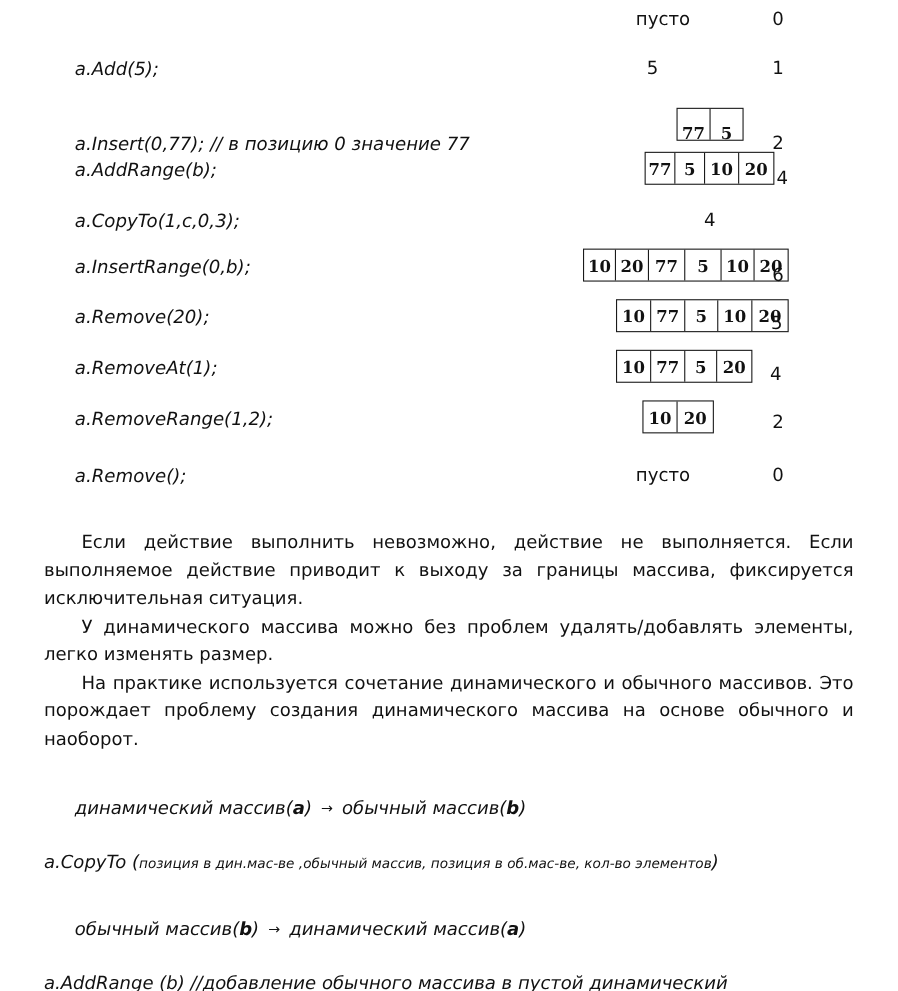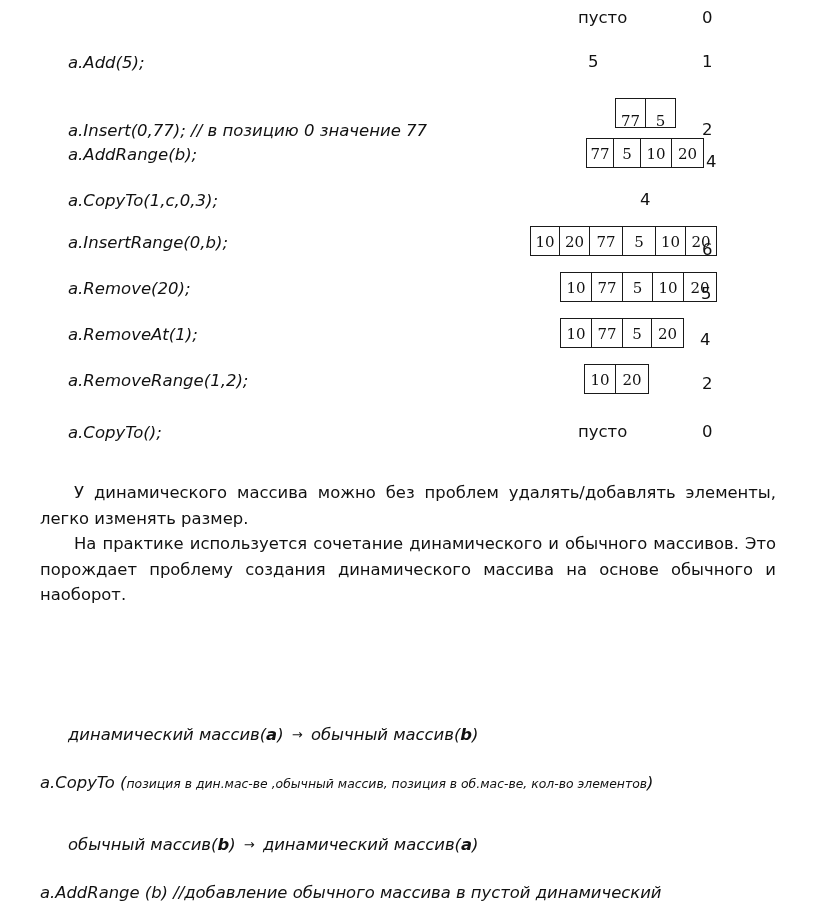--- a/index.html
+++ b/index.html
@@ -76,20 +76,21 @@
     box-sizing: border-box;
     border-right: 1px solid #1a1a1a;
     height: 28px;
     font-family: "DejaVu Serif", "Liberation Serif", serif;
     font-size: 15px;
     line-height: 30px;
     text-align: center;
     color: #111;
     overflow: visible;
     white-space: nowrap;
+    font-weight: bold;
   }
   .cells .cell:last-child { border-right: none; }
 
   
   .cells.spill .cell {
     line-height: 44px;
     vertical-align: bottom;
   }
 
   .op-count {
@@ -241,28 +242,29 @@
     <div class="op-row" style="top:368px;">
       <div class="op-call">a.RemoveRange(1,2);</div>
       <div class="cells" style="left:584px; top:-4px;">
         <div class="cell" style="width:31px;">10</div>
         <div class="cell" style="width:32px;">20</div>
       </div>
       <div class="op-count" style="left:702px; top:4px;">2</div>
     </div>
 
     <div class="op-row" style="top:420px;">
-      <div class="op-call">a.CopyTo();</div>
+      <div class="op-call">a.Remove();</div>
       <div class="op-state-text" style="left:578px;">пусто</div>
       <div class="op-count" style="left:702px;">0</div>
     </div>
 
   </div>
 
   <div class="prose">
+    <p>Если действие выполнить невозможно, действие не выполняется. Если выполняемое действие приводит к выходу за границы массива, фик­сируется исключительная ситуация.</p>
     <p>У динамического массива можно без проблем удалять/добавлять элементы, легко изменять размер.</p>
     <p>На практике используется сочетание динамического и обычного мас­сивов. Это порождает проблему создания динамического массива на основе обычного и наоборот.</p>
   </div>
 
   <div class="conv" style="top:722px;">
     <div class="conv-head"><span>динамический массив(</span><b>a</b><span>) </span><span class="conv-arrow">→</span><span> обычный массив(</span><b>b</b><span>)</span></div>
 
     <div class="conv-code" style="margin-top:22px;"><span>a.CopyTo </span><span class="paren">(</span><span class="small">позиция в дин.мас-ве ,обычный массив,  позиция в об.мас-ве,  кол-во элементов</span><span class="paren">)</span></div>
   </div>
 

